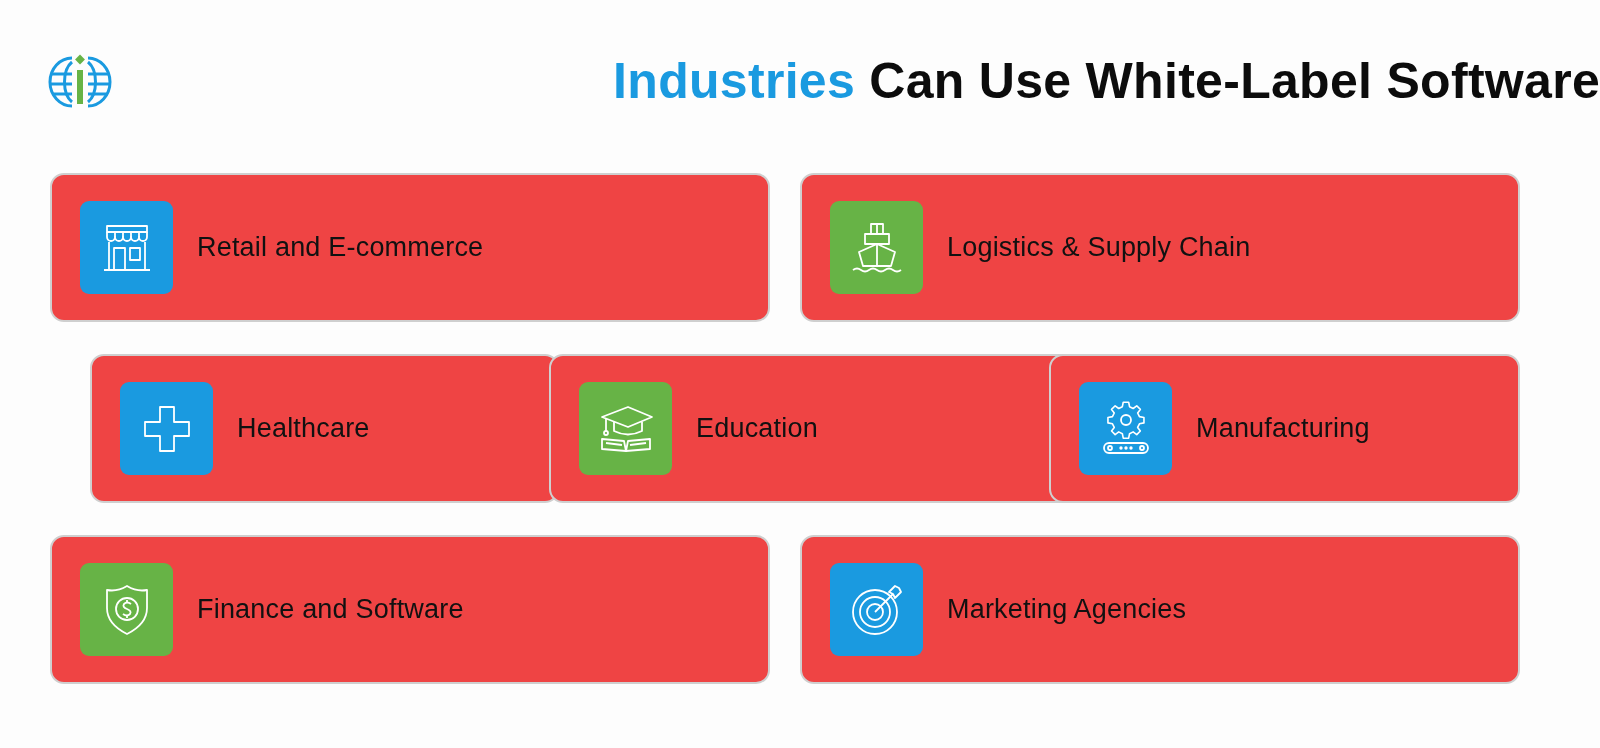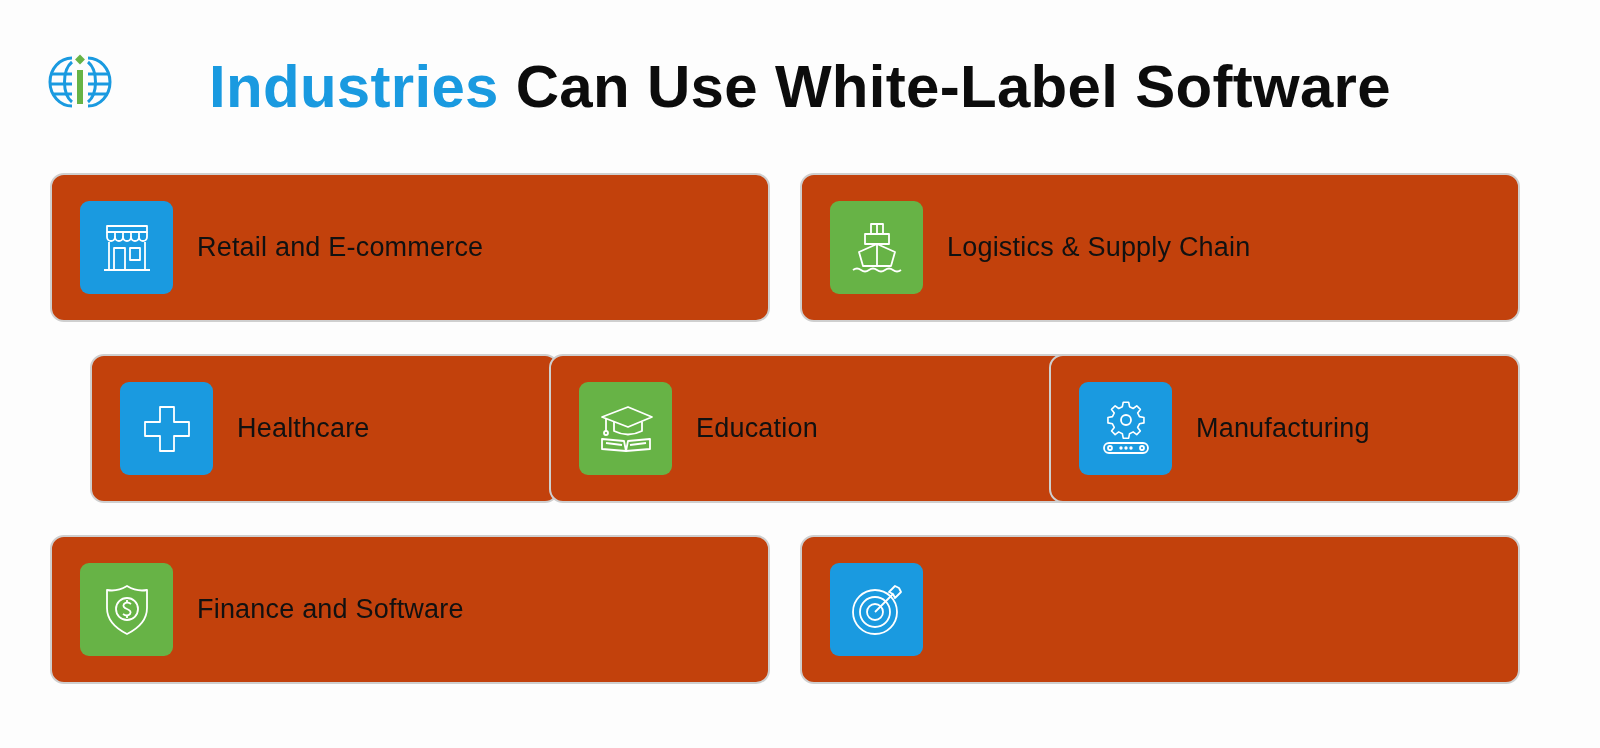--- a/index.html
+++ b/index.html
@@ -1,22 +1,22 @@
 <!DOCTYPE html>
 <html><head>
 <meta charset="utf-8">
 <style>
   * { box-sizing: border-box; margin: 0; padding: 0; }
   html, body { width: 1600px; height: 748px; background: #fdfdfd; overflow: hidden; }
   body { position: relative; font-family: "Liberation Sans", "DejaVu Sans", sans-serif; color: #111; }
   .logo { position: absolute; left: 48px; top: 50px; width: 64px; height: 62px; }
-  .title { position: absolute; left: 0; right: 0; top: 52px; text-align: center; font-size: 60px; font-weight: 700; letter-spacing: 0.3px; }
+  .title { position: absolute; left: 0; right: 0; top: 52px; text-align: right; font-size: 50px; font-weight: 700; letter-spacing: 0.3px; }
   .title .accent { color: #1a9ae0; }
   .title .rest { color: #0c0c0c; font-weight: 600; }
-  .card { position: absolute; border: 2px solid #cfcfcf; border-radius: 14px; background: #c2410c; display: flex; align-items: center; }
+  .card { position: absolute; border: 2px solid #cfcfcf; border-radius: 14px; background: #ef4444; display: flex; align-items: center; }
   .icon-box { width: 93px; height: 93px; border-radius: 9px; margin-left: 28px; display: flex; align-items: center; justify-content: center; flex-shrink: 0; }
   .icon-box svg { width: 64px; height: 64px; }
   .label { margin-left: 24px; font-size: 27px; font-weight: 500; color: #111; letter-spacing: 0.2px; }
 </style>
 </head>
 <body>
 
 <div class="logo">
   <svg viewBox="0 0 64 62" width="64" height="62">
     <g fill="none" stroke="#1a9ae0" stroke-width="3">
@@ -130,13 +130,14 @@
 <div class="card" style="left:800px; top:535px; width:720px; height:149px;">
   <div class="icon-box" style="background:#1a9ae0;">
     <svg viewBox="0 0 64 64" fill="none" stroke="#fff" stroke-width="1.8" stroke-linejoin="round">
       <circle cx="30" cy="34" r="22"></circle>
       <circle cx="30" cy="34" r="15"></circle>
       <circle cx="30" cy="34" r="8"></circle>
       <line x1="30" y1="34" x2="48" y2="16"></line>
       <path d="M44 14 l4 2 l2 4 l6 -6 l-2 -4 l-4 -2 Z"></path>
     </svg>
   </div>
+  <span class="label">Marketing Agencies</span>
 </div>
 
 </body></html>

